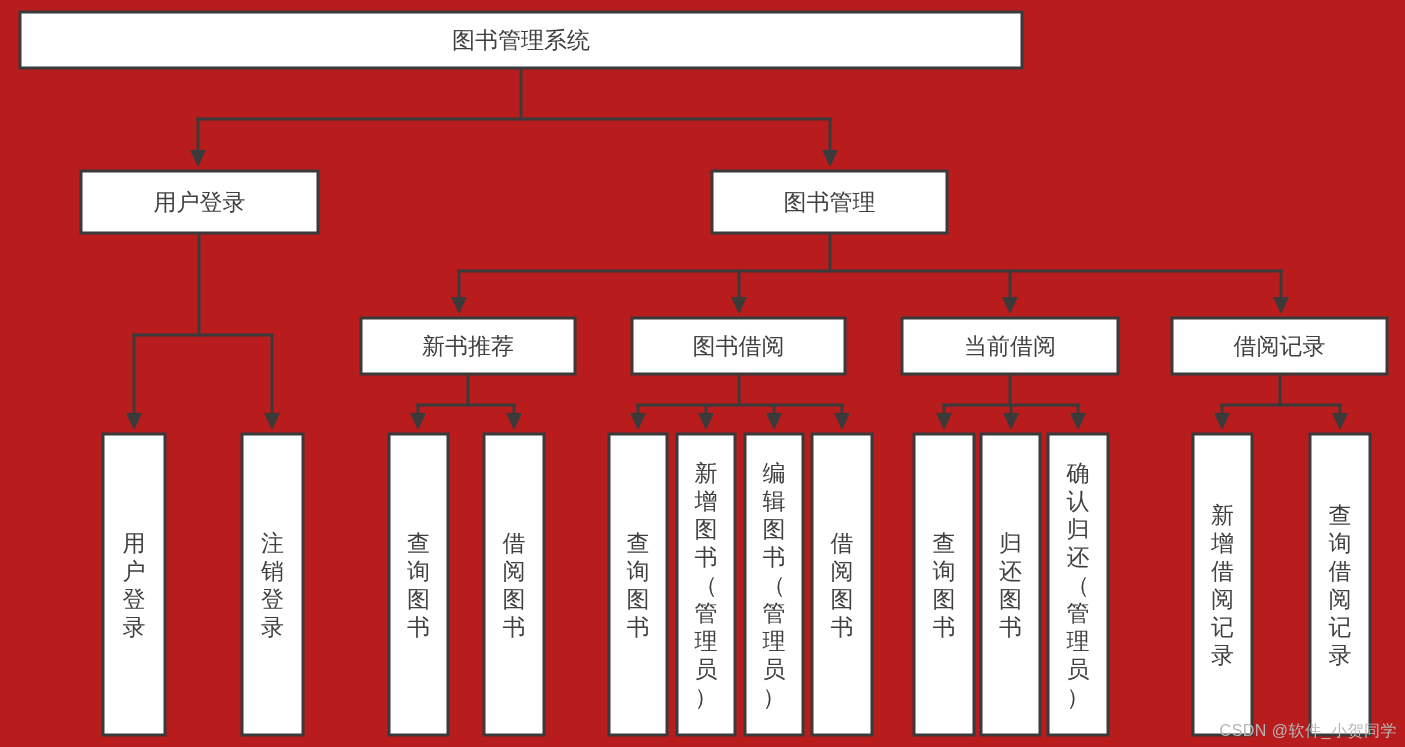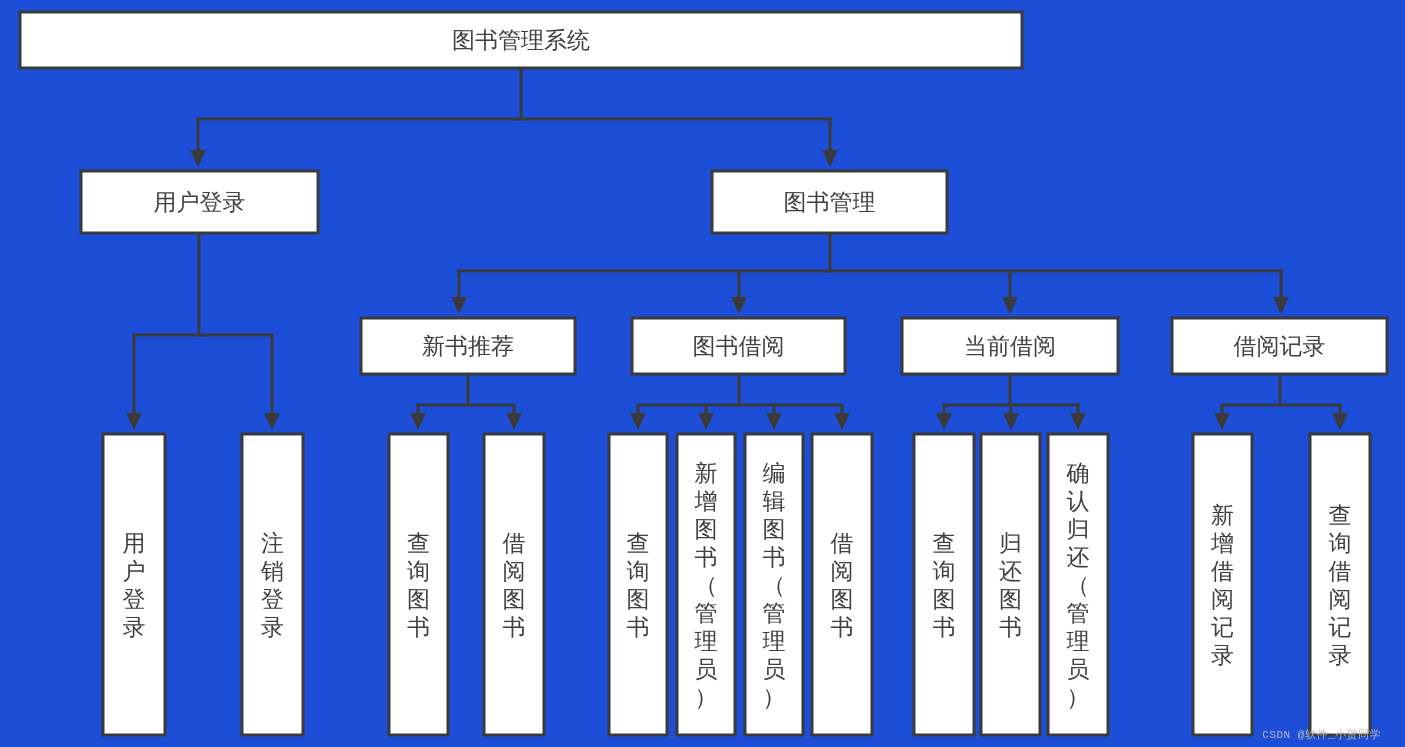--- a/index.html
+++ b/index.html
@@ -10,21 +10,21 @@
   body {
     width: 1405px;
     height: 747px;
     font-family: "DejaVu Sans", "Liberation Sans", sans-serif;
     overflow: hidden;
   }
   #diagram-root {
     position: relative;
     width: 1405px;
     height: 747px;
-    background: #1d4ed8;
+    background: #b91c1c;
   }
   svg.diagram-canvas {
     position: absolute;
     top: 0;
     left: 0;
     width: 1405px;
     height: 747px;
   }
   .node-box {
     fill: #ffffff;
@@ -49,24 +49,24 @@
     dominant-baseline: middle;
   }
   .node-label-vertical {
     fill: #404040;
     font-family: "DejaVu Sans", "Liberation Sans", sans-serif;
     font-size: 23px;
     text-anchor: middle;
   }
   .watermark {
     position: absolute;
-    right: 24px;
+    right: 8px;
     bottom: 5px;
-    font-family: Liberation Mono, monospace;
-    font-size: 11px;
+    font-family: Liberation Sans, sans-serif;
+    font-size: 16px;
     color: #b6b6b6;
     letter-spacing: 0.5px;
     white-space: nowrap;
   }
 </style>
 </head>
 <body>
 
 <div id="diagram-root">
   <svg class="diagram-canvas" viewBox="0 0 1405 747">

